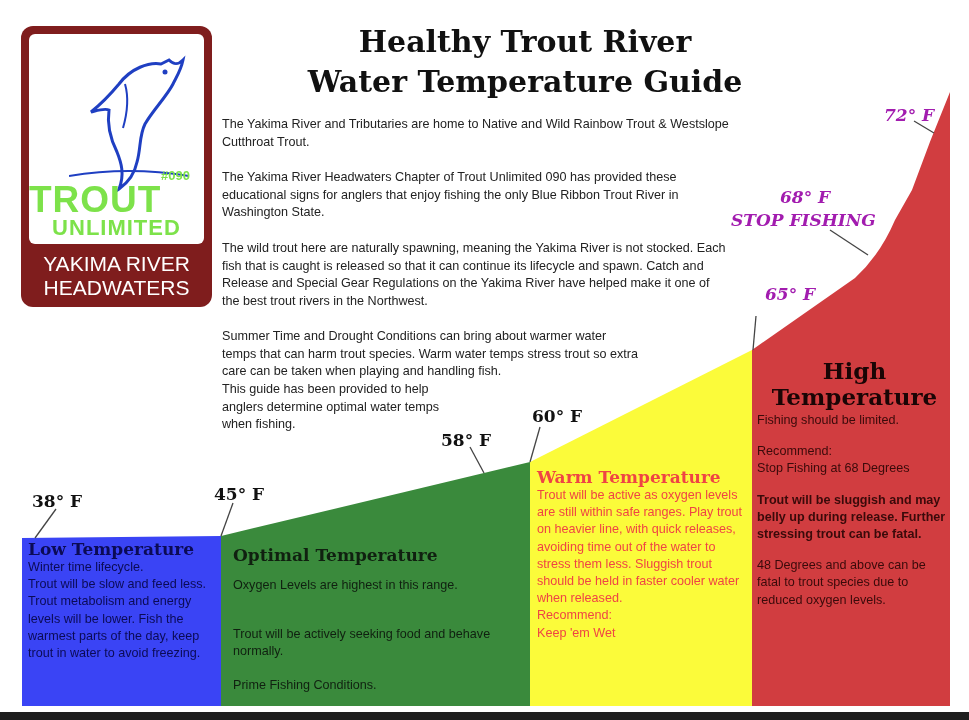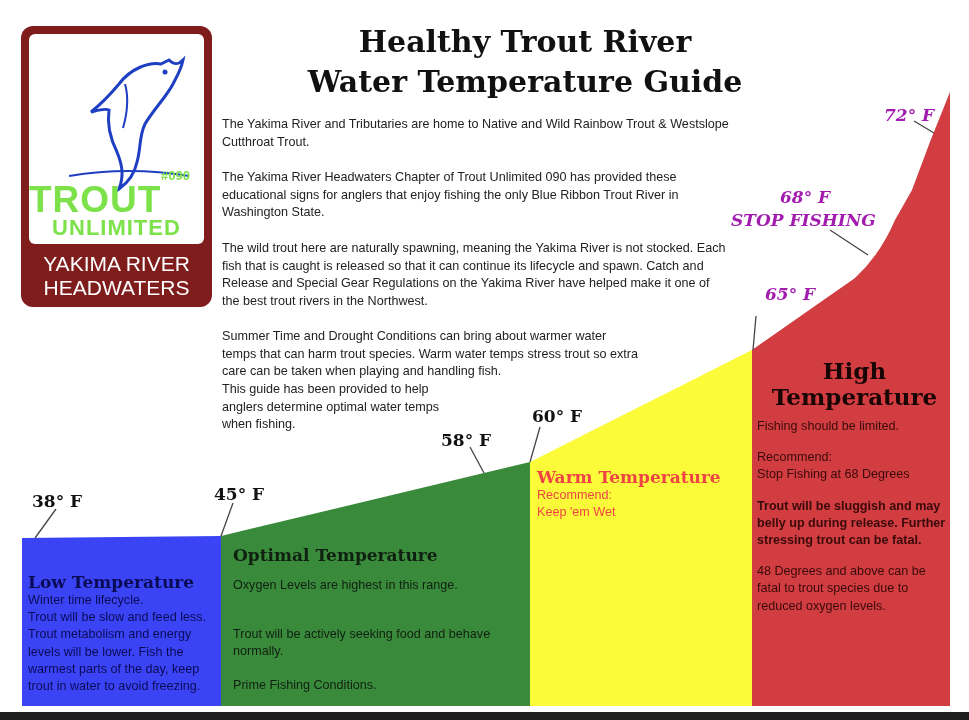--- a/index.html
+++ b/index.html
@@ -70,41 +70,42 @@
 
 <div class="tlabel serif" style="left:32px;top:491px;">38° F</div>
 <div class="tlabel serif" style="left:214px;top:484px;">45° F</div>
 <div class="tlabel serif" style="left:441px;top:430px;">58° F</div>
 <div class="tlabel serif" style="left:532px;top:406px;">60° F</div>
 <div class="tlabel serif red" style="left:737px;top:284px;margin-left:28px;">65° F</div>
 <div class="tlabel serif red" style="left:780px;top:187px;">68° F</div>
 <div class="tlabel serif red" style="left:731px;top:210px;">STOP FISHING</div>
 <div class="tlabel serif red" style="left:884px;top:105px;">72° F</div>
 
-<div class="band-text" style="left:28px;top:572px;width:192px;color:#0b0b55;">
+<div class="band-text" style="left:28px;top:539px;width:192px;color:#0b0b55;">
   <span class="band-title serif">Low Temperature</span>
   <div>Winter time lifecycle.</div>
   <div>Trout will be slow and feed less. Trout metabolism and energy levels will be lower. Fish the warmest parts of the day, keep trout in water to avoid freezing.</div>
 </div>
 
 <div class="band-text" style="left:233px;top:545px;width:290px;color:#102010;">
   <span class="band-title serif" style="margin-bottom:12px;">Optimal Temperature</span>
   <div style="margin-bottom:16px;">Oxygen Levels are highest in this range.</div>
   <div style="margin-bottom:16px;width:270px;margin-top:32px;">Trout will be actively seeking food and behave normally.</div>
   <div>Prime Fishing Conditions.</div>
 </div>
 
 <div class="band-text" style="left:537px;top:467px;width:210px;color:#ef4444;">
   <span class="band-title serif">Warm Temperature</span>
+  <div>Trout will be active as oxygen levels are still within safe ranges.  Play trout on heavier line, with quick releases, avoiding time out of the water to stress them less.  Sluggish trout should be held in faster cooler water when released.</div>
   <div>Recommend:</div>
   <div>Keep 'em Wet</div>
 </div>
 
 <div class="band-text" style="left:757px;top:358px;width:195px;color:#3a0a0a;">
-  <div class="serif" style="text-align:center;font-size:23px;line-height:26px;color:#1a0505;margin-bottom:8px;">
+  <div class="serif" style="text-align:center;font-size:23px;line-height:26px;color:#1a0505;margin-bottom:2px;">
     <div>High</div>
     <div>Temperature</div>
   </div>
   <div style="margin-bottom:14px;">Fishing should be limited.</div>
   <div>Recommend:</div>
   <div style="margin-bottom:14px;">Stop Fishing at 68 Degrees</div>
   <div style="margin-bottom:14px;font-weight:bold;">Trout will be sluggish and may belly up during release.  Further stressing trout can be fatal.</div>
   <div>48 Degrees and above can be fatal to trout species due to reduced oxygen levels.</div>
 </div>
 

